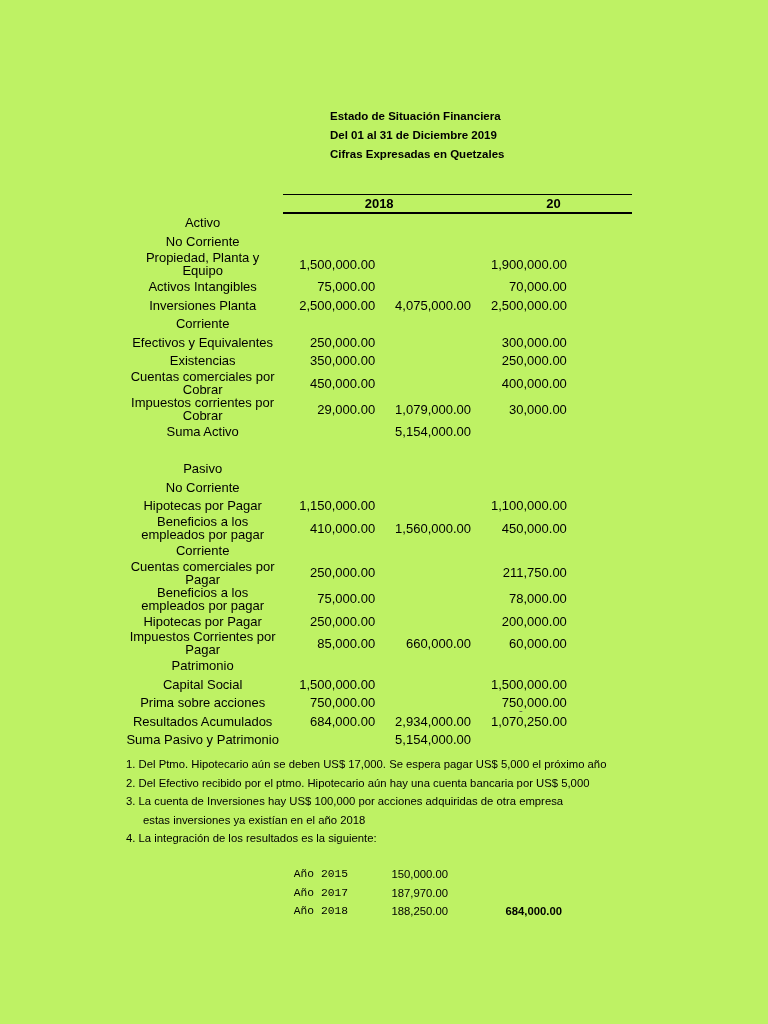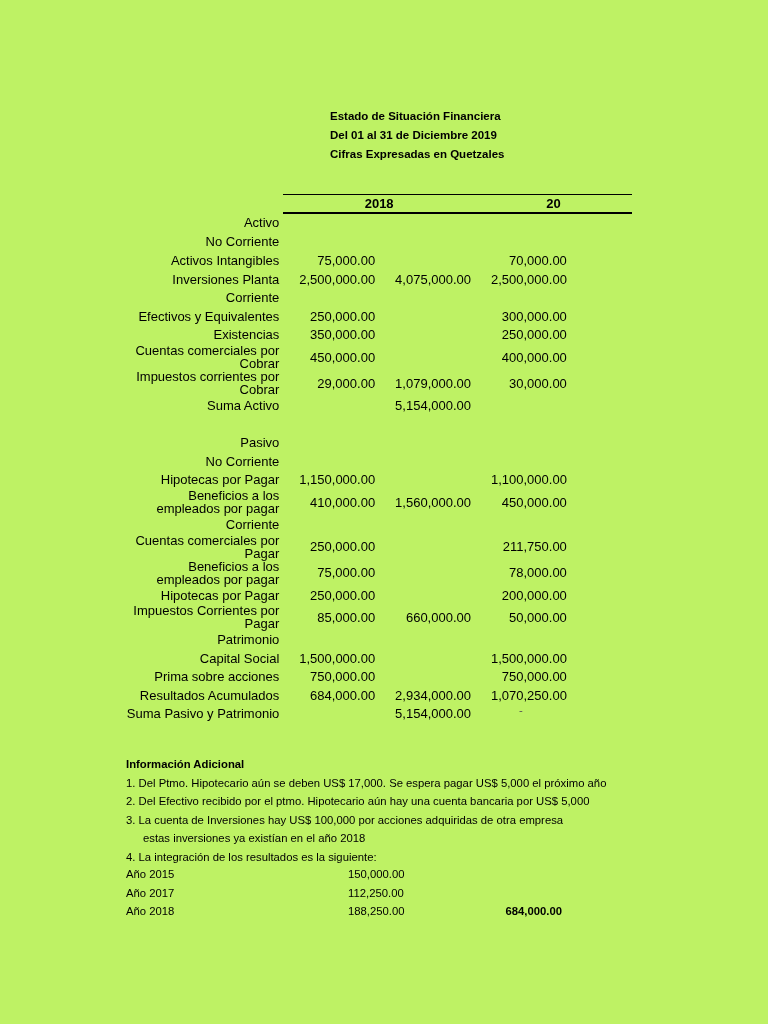--- a/index.html
+++ b/index.html
@@ -52,21 +52,21 @@
     font-size: 13px;
     line-height: 1;
   }
   .stmt td, .stmt th {
     padding: 0 4px;
     height: 18.6px;
     vertical-align: middle;
     font-weight: normal;
     border: 0;
   }
-  .c-label  { width: 220px; text-align: right; }
+  .c-label  { width: 220px; text-align: center; }
   .c-n1     { width: 98px;  text-align: right; }
   .c-n2     { width: 98px;  text-align: right; }
   .c-n3     { width: 98px;  text-align: right; }
   .c-n4     { width: 98px;  text-align: right; }
 
   .bold { font-weight: bold; }
 
   
   .bl-thick { border-left: 2.2px solid #000; }
   .br-thick { border-right: 2.2px solid #000; }
@@ -103,22 +103,22 @@
     top: 865px;
     border-collapse: collapse;
     table-layout: fixed;
     font-size: 11.3px;
   }
   .years td {
     height: 18.6px;
     vertical-align: middle;
     padding: 0;
   }
-  .years .y-lab { width: 222px; text-align: left; }
-  .years .y-v1  { width: 100px; text-align: left; }
+  .years .y-lab { width: 222px; text-align: right; font-family: Liberation Mono, monospace; }
+  .years .y-v1  { width: 100px; text-align: right; }
   .years .y-v2  { width: 18px; }
   .years .y-v3  { width: 96px; text-align: right; font-weight: bold; }
 
   .dash-mark {
     position: absolute;
     left: 519px;
     top: 704px;
     font-size: 11.3px;
     color: #555;
   }
@@ -157,20 +157,27 @@
             <td class="c-n4 bold bt-thick"></td>
           </tr>
           <tr>
             <td class="c-label bl-thick bold">No Corriente</td>
             <td class="c-n1 bl-thick bold"></td>
             <td class="c-n2 br-thick bold"></td>
             <td class="c-n3 bold"></td>
             <td class="c-n4 bold"></td>
           </tr>
           <tr>
+            <td class="c-label bl-thick">Propiedad, Planta y Equipo</td>
+            <td class="c-n1 bl-thick">1,500,000.00</td>
+            <td class="c-n2 br-thick"></td>
+            <td class="c-n3">1,900,000.00</td>
+            <td class="c-n4"></td>
+          </tr>
+          <tr>
             <td class="c-label bl-thick">Activos Intangibles</td>
             <td class="c-n1 bl-thick">75,000.00</td>
             <td class="c-n2 br-thick"></td>
             <td class="c-n3">70,000.00</td>
             <td class="c-n4"></td>
           </tr>
           <tr>
             <td class="c-label bl-thick">Inversiones Planta</td>
             <td class="c-n1 bl-thick">2,500,000.00</td>
             <td class="c-n2 br-thick">4,075,000.00</td>
@@ -279,21 +286,21 @@
             <td class="c-label bl-thick">Hipotecas por Pagar</td>
             <td class="c-n1 bl-thick">250,000.00</td>
             <td class="c-n2 br-thick"></td>
             <td class="c-n3">200,000.00</td>
             <td class="c-n4"></td>
           </tr>
           <tr>
             <td class="c-label bl-thick">Impuestos Corrientes por Pagar</td>
             <td class="c-n1 bl-thick">85,000.00</td>
             <td class="c-n2 br-thick">660,000.00</td>
-            <td class="c-n3">50,000.00</td>
+            <td class="c-n3">60,000.00</td>
             <td class="c-n4"></td>
           </tr>
           <tr>
             <td class="c-label bl-thick bold">Patrimonio</td>
             <td class="c-n1 bl-thick bold bt-thin"></td>
             <td class="c-n2 br-thick bold bt-thin"></td>
             <td class="c-n3 bold bt-thin"></td>
             <td class="c-n4 bold bt-thin"></td>
           </tr>
           <tr>
@@ -323,21 +330,20 @@
             <td class="c-n2 br-thick bold bb-thick bt-thin">5,154,000.00</td>
             <td class="c-n3 bold bb-thick bt-thin"></td>
             <td class="c-n4 bold bb-thick bt-thin"></td>
           </tr>
         </tbody>
     </table>
 
     <div class="dash-mark">-</div>
 
     <div class="addl">
-      <div class="ln head">Información Adicional</div>
       <div class="ln">1. Del Ptmo. Hipotecario aún se deben US$ 17,000. Se espera pagar US$ 5,000 el próximo año</div>
       <div class="ln">2. Del Efectivo recibido por el ptmo. Hipotecario aún hay una cuenta bancaria por US$ 5,000</div>
       <div class="ln">3. La cuenta de Inversiones hay US$ 100,000 por acciones adquiridas de otra empresa</div>
       <div class="ln indent">estas inversiones ya existían en el año 2018</div>
       <div class="ln">4. La integración de los resultados es la siguiente:</div>
     </div>
 
     <table class="years">
       <colgroup>
           <col class="y-lab">
@@ -347,21 +353,21 @@
         </colgroup>
       <tbody id="years-body">
           <tr>
             <td class="y-lab">Año 2015</td>
             <td class="y-v1">150,000.00</td>
             <td class="y-v2"></td>
             <td class="y-v3"></td>
           </tr>
           <tr>
             <td class="y-lab">Año 2017</td>
-            <td class="y-v1">112,250.00</td>
+            <td class="y-v1">187,970.00</td>
             <td class="y-v2"></td>
             <td class="y-v3"></td>
           </tr>
           <tr>
             <td class="y-lab">Año 2018</td>
             <td class="y-v1">188,250.00</td>
             <td class="y-v2"></td>
             <td class="y-v3">684,000.00</td>
           </tr>
         </tbody>

